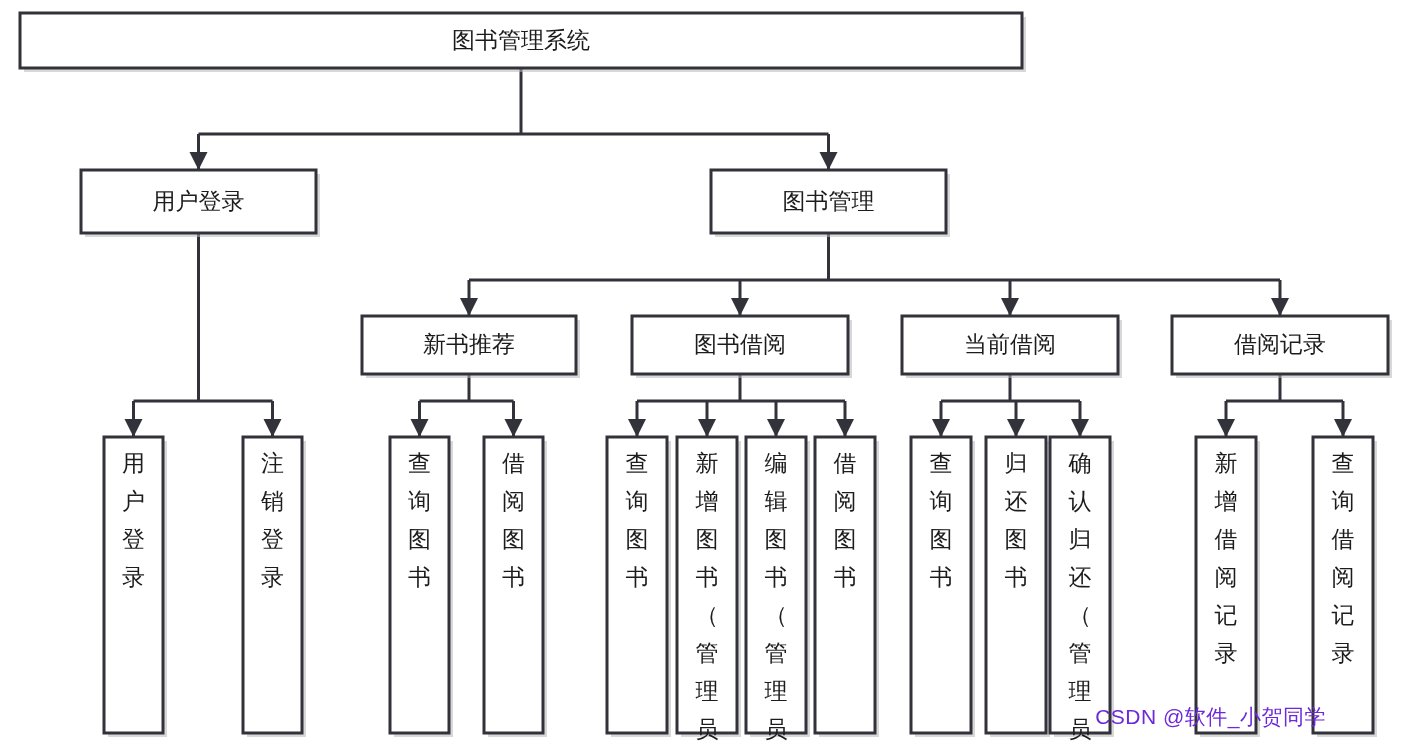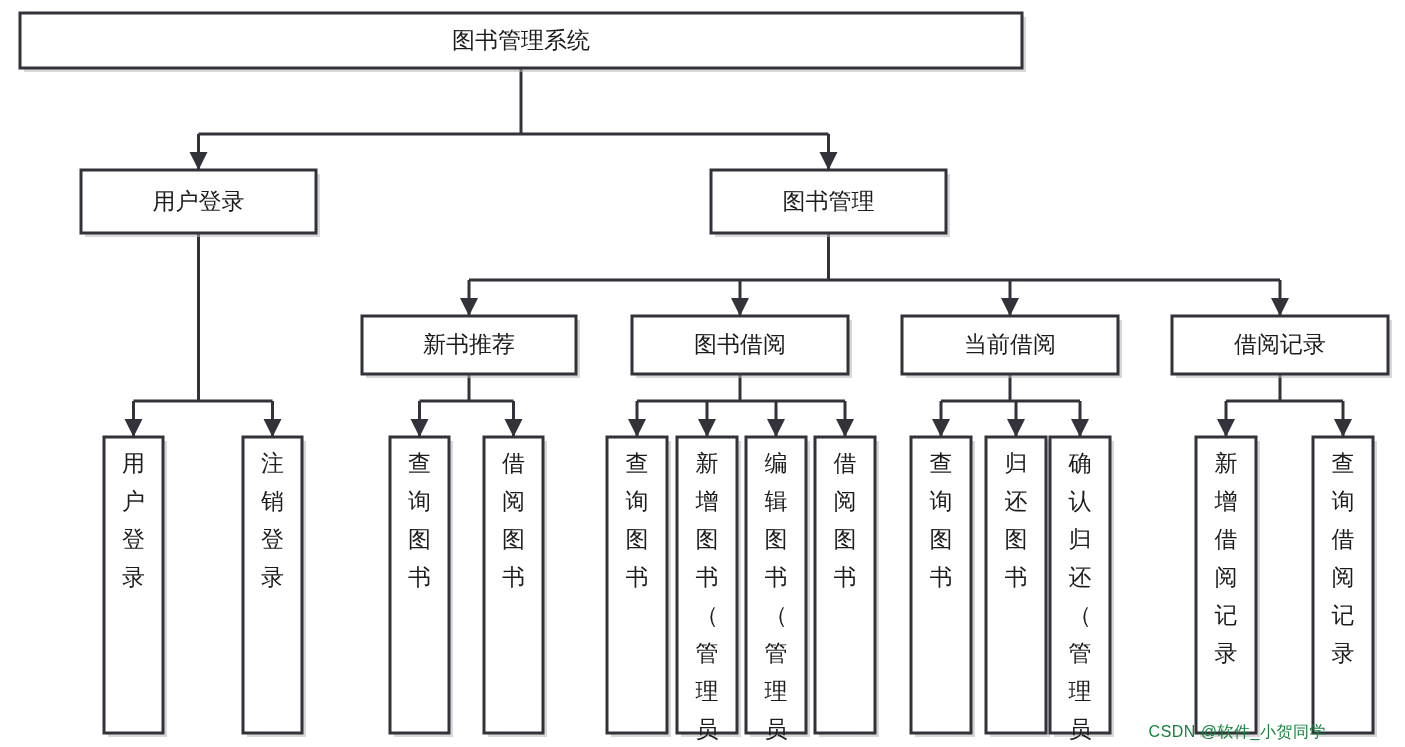--- a/index.html
+++ b/index.html
@@ -53,24 +53,24 @@
   }
   .leaf-label {
     font-family: "Liberation Sans", "DejaVu Sans", sans-serif;
     fill: #1c1c1c;
     font-size: 23px;
     text-anchor: middle;
   }
   .watermark {
     position: absolute;
     right: 8px;
-    bottom: 4px;
-    font-family: "Liberation Sans", "DejaVu Sans", sans-serif;
-    font-size: 16px;
-    color: #15803d;
+    bottom: 16px;
+    font-family: "Liberation Sans", "DejaVu Sans", sans-serif;
+    font-size: 21px;
+    color: #6d28d9;
     letter-spacing: 0.5px;
     white-space: nowrap;
     user-select: none;
   }
 </style>
 </head>
 <body>
 
 <div id="diagram-root">
   <svg id="flow" viewBox="0 0 1405 747" xmlns="http://www.w3.org/2000/svg">

